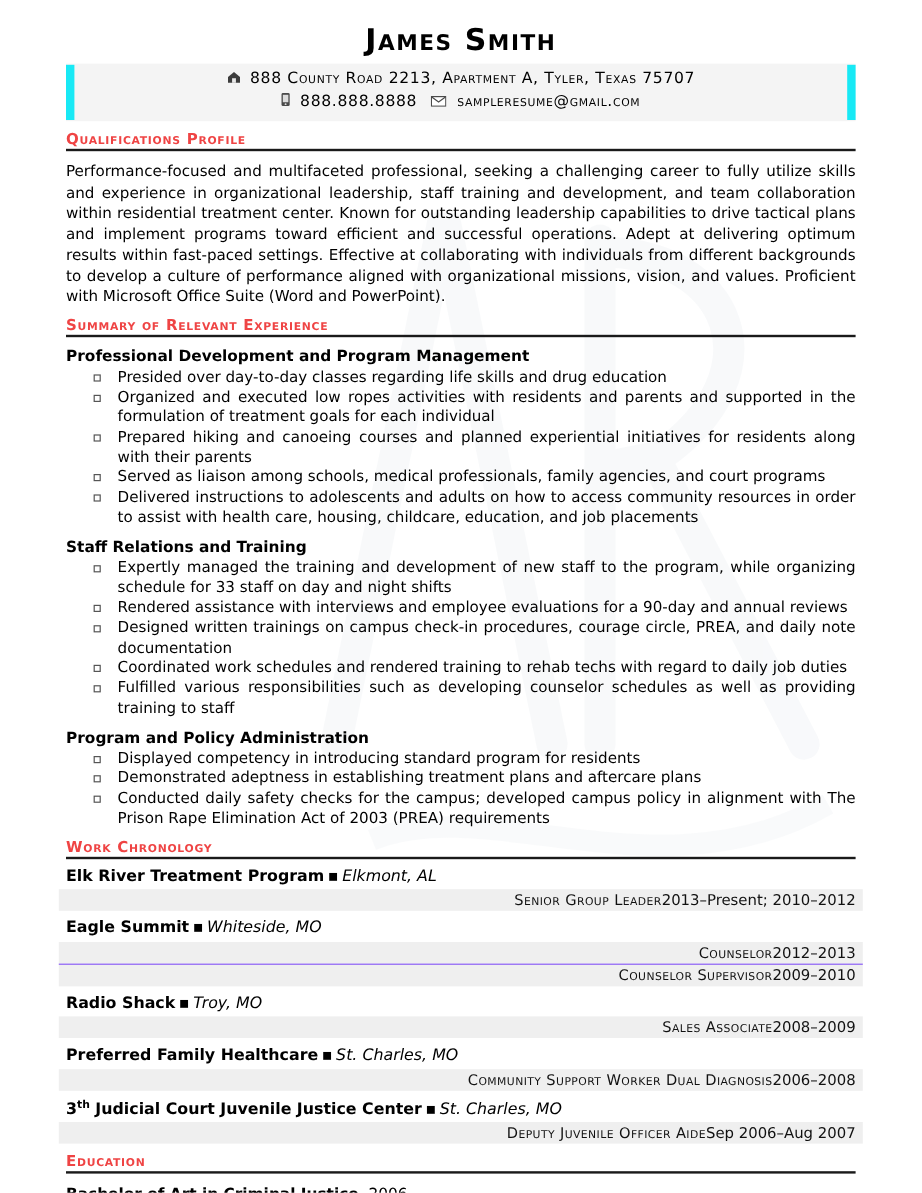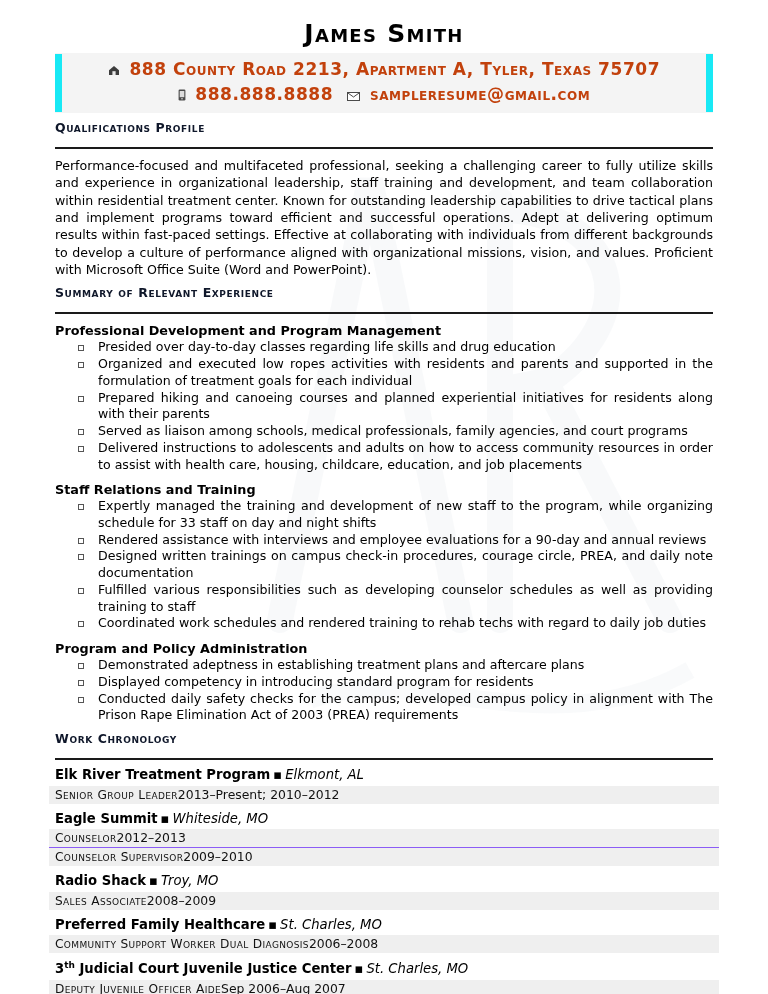--- a/index.html
+++ b/index.html
@@ -58,48 +58,47 @@
   .contact-bar-left,
   .contact-bar-right {
     position: absolute;
     top: 1px;
     bottom: 1px;
     width: 7px;
   }
   .contact-bar-left { left: 0; }
   .contact-bar-right { right: 0; }
   .contact-line {
-    font-size: 17px;
+    font-size: 13px;
     font-variant: small-caps;
     letter-spacing: 0.55px;
     line-height: 1.45;
-    color: #c2410c;
+    color: #000000;
     white-space: nowrap;
-    font-weight: bold;
   }
   .contact-line .ico {
     display: inline-block;
     vertical-align: -1px;
     margin-right: 3px;
   }
   .contact-line .sep-ico {
     display: inline-block;
     vertical-align: -1px;
     margin: 0 4px 0 7px;
   }
   
   .section-head {
     margin-top: 7px;
-    padding-bottom: 12px;
+    padding-bottom: 1px;
     border-bottom: 2.5px solid #1a1a1a;
     font-size: 12.5px;
     font-weight: bold;
     font-variant: small-caps;
     letter-spacing: 0.6px;
-    color: #0f172a;
+    color: #ef4444;
     position: relative;
     z-index: 2;
   }
   
   .profile-para {
     margin-top: 8px;
     font-size: 12.6px;
     line-height: 1.38;
     text-align: justify;
     position: relative;
@@ -160,21 +159,21 @@
     font-style: italic;
   }
   .employer sup {
     font-size: 0.68em;
     vertical-align: super;
     font-weight: bold;
   }
   .role-row {
     background: #efefef;
     display: flex;
-    justify-content: flex-start;
+    justify-content: flex-end;
     align-items: baseline;
     padding: 1px 6px 2px 6px;
     margin: 0 -6px;
   }
   .role-row + .role-row {
     border-top: 1px solid #8b5cf6;
   }
   .role-title {
     font-size: 12.2px;
     font-variant: small-caps;
@@ -267,30 +266,30 @@
       <li>Delivered instructions to adolescents and adults on how to access community resources in order to assist with health care, housing, childcare, education, and job placements</li>
     </ul>
   </div>
 
   <div class="group">
     <div class="group-title">Staff Relations and Training</div>
     <ul class="sq">
       <li>Expertly managed the training and development of new staff to the program, while organizing schedule for 33 staff on day and night shifts</li>
       <li>Rendered assistance with interviews and employee evaluations for a 90-day and annual reviews</li>
       <li>Designed written trainings on campus check-in procedures, courage circle, PREA, and daily note documentation</li>
+      <li>Coordinated work schedules and rendered training to rehab techs with regard to daily job duties</li>
       <li>Fulfilled various responsibilities such as developing counselor schedules as well as providing training to staff</li>
-      <li>Coordinated work schedules and rendered training to rehab techs with regard to daily job duties</li>
     </ul>
   </div>
 
   <div class="group">
     <div class="group-title">Program and Policy Administration</div>
     <ul class="sq">
+      <li>Displayed competency in introducing standard program for residents</li>
       <li>Demonstrated adeptness in establishing treatment plans and aftercare plans</li>
-      <li>Displayed competency in introducing standard program for residents</li>
       <li>Conducted daily safety checks for the campus; developed campus policy in alignment with The Prison Rape Elimination Act of 2003 (PREA) requirements</li>
     </ul>
   </div>
 
   <div class="section-head">Work Chronology</div>
 
   <div class="work-block">
     <div class="employer">
       <span class="co">Elk River Treatment Program</span><span class="dot">▪</span><span class="loc">Elkmont, AL</span>
     </div>

